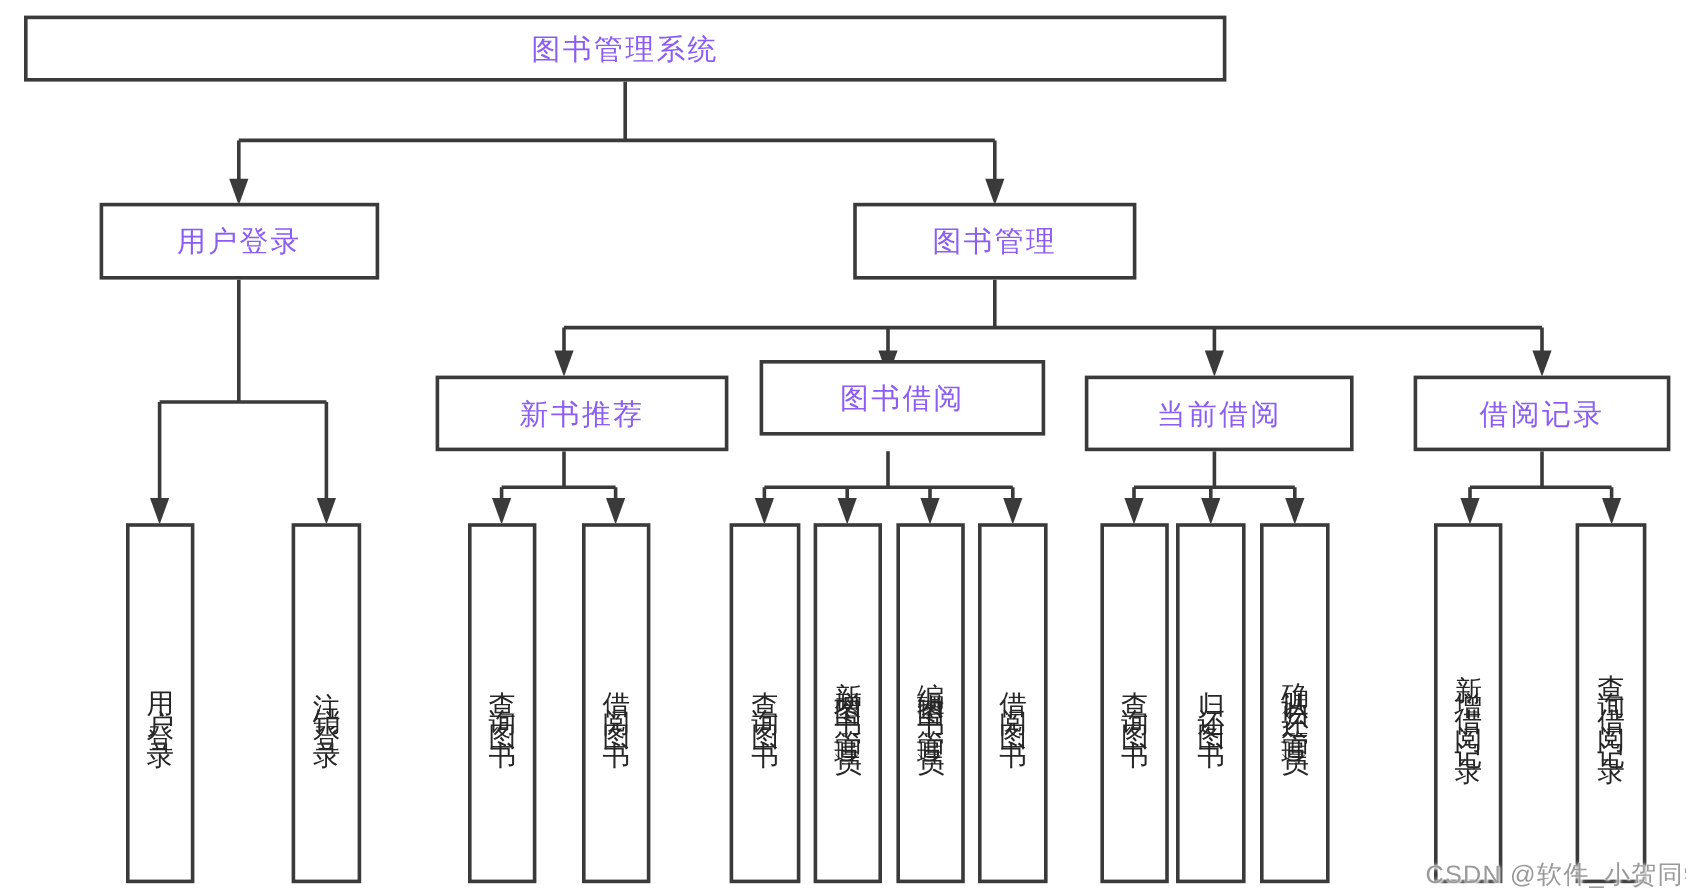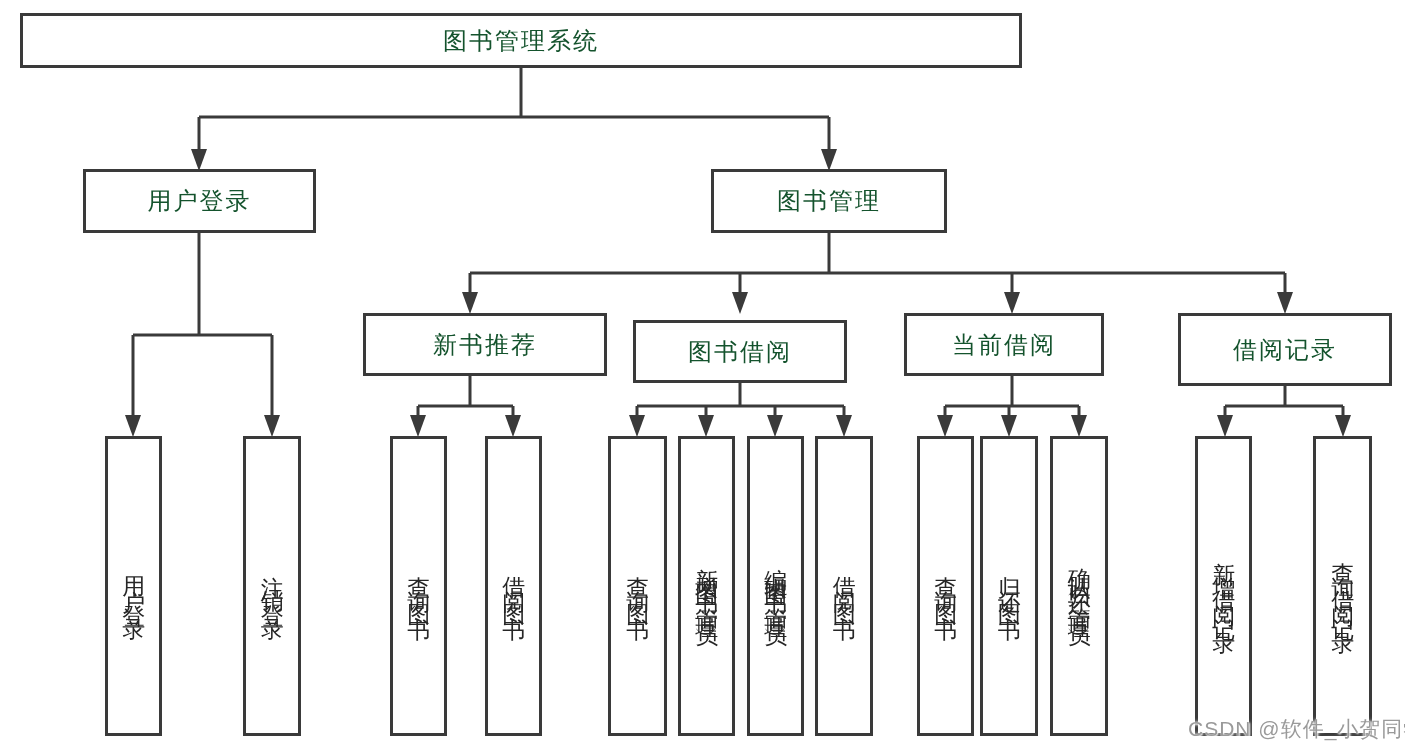--- a/index.html
+++ b/index.html
@@ -17,21 +17,21 @@
     border:3px solid #3a3a3a;
     box-sizing:border-box;
     display:flex;align-items:center;justify-content:center;
     color:#262626;
     z-index:2;
   }
   .box.h .lbl{
     font-size:24px;
     letter-spacing:2px;
     white-space:nowrap;
-    color:#14532d;
+    color:#8b5cf6;
   }
   .box.v .lbl{
     writing-mode:vertical-rl;
     text-orientation:mixed;
     font-size:23px;
     letter-spacing:14px;
     line-height:1.1;
     color:#262626;
     white-space:nowrap;
   }
@@ -101,27 +101,27 @@
   <div class="box h" style="left:83px;top:169px;width:233px;height:64px">
     <span class="lbl">用户登录</span>
   </div>
   <div class="box h" style="left:711px;top:169px;width:236px;height:64px">
     <span class="lbl">图书管理</span>
   </div>
 
   <div class="box h" style="left:363px;top:313px;width:244px;height:63px">
     <span class="lbl">新书推荐</span>
   </div>
-  <div class="box h" style="left:633px;top:320px;width:214px;height:63px">
+  <div class="box h" style="left:633px;top:300px;width:238px;height:63px">
     <span class="lbl">图书借阅</span>
   </div>
-  <div class="box h" style="left:904px;top:313px;width:200px;height:63px">
+  <div class="box h" style="left:904px;top:313px;width:224px;height:63px">
     <span class="lbl">当前借阅</span>
   </div>
-  <div class="box h" style="left:1178px;top:313px;width:214px;height:73px">
+  <div class="box h" style="left:1178px;top:313px;width:214px;height:63px">
     <span class="lbl">借阅记录</span>
   </div>
 
   <div class="box v" style="left:105px;top:436px;width:57px;height:300px">
     <span class="lbl">用户登录</span>
   </div>
   <div class="box v" style="left:243px;top:436px;width:58px;height:300px">
     <span class="lbl">注销登录</span>
   </div>
   <div class="box v" style="left:390px;top:436px;width:57px;height:300px">

